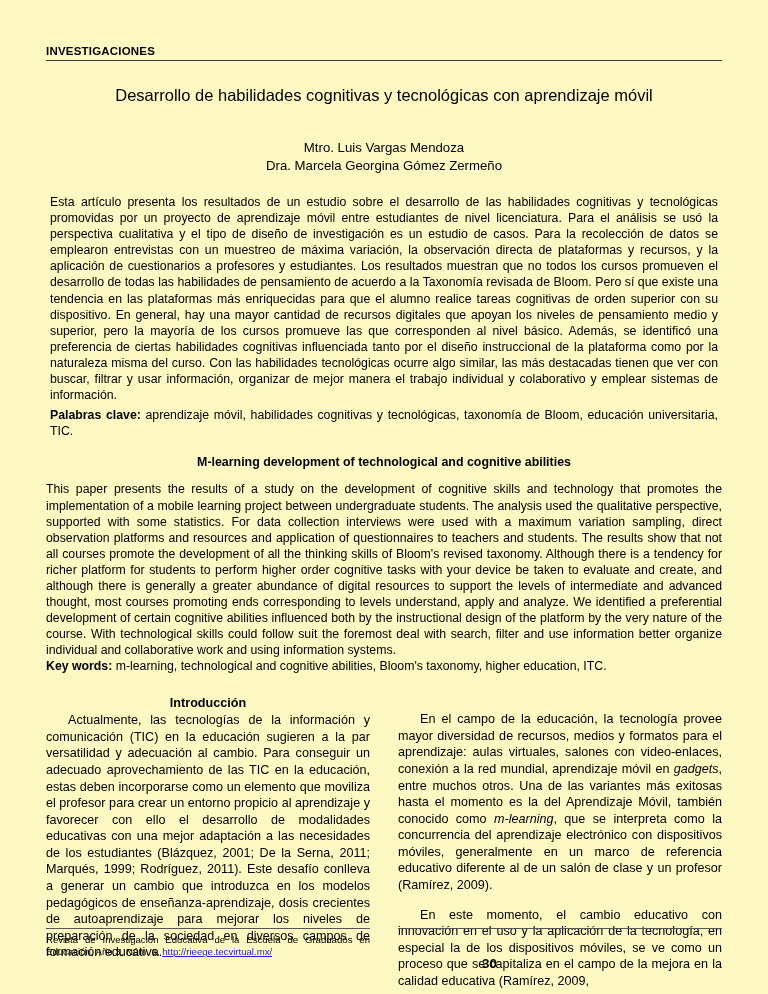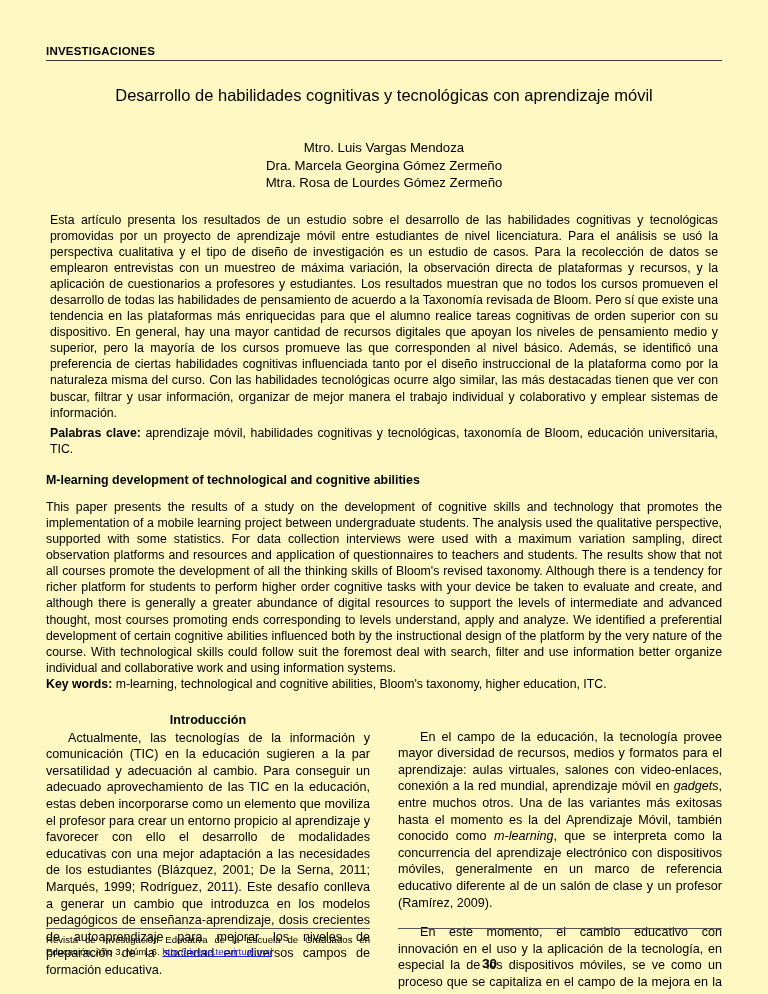--- a/index.html
+++ b/index.html
@@ -66,21 +66,21 @@
     font-size: 12.3px;
     line-height: 16.1px;
     text-align: justify;
     text-justify: inter-word;
   }
   .abstract p { margin: 4px; }
   .kw-label { font-weight: bold; }
 
   .section-title-en {
     margin-top: 15px;
-    text-align: left;
+    text-align: center;
     font-size: 12.4px;
     font-weight: bold;
     line-height: 16px;
   }
   .abstract-en {
     margin-top: 11px;
     font-size: 12.3px;
     line-height: 16.1px;
     text-align: justify;
   }
@@ -159,21 +159,20 @@
   <div class="content">
 
     <div class="running-head">INVESTIGACIONES</div>
     <div class="head-rule"></div>
 
     <h1 class="doc-title">Desarrollo de habilidades cognitivas y tecnológicas con aprendizaje móvil</h1>
 
     <div class="authors">
       <div>Mtro. Luis Vargas Mendoza</div>
       <div>Dra. Marcela Georgina Gómez Zermeño</div>
-      <div>Mtra. Rosa de Lourdes Gómez Zermeño</div>
     </div>
 
     <div class="abstract">
       <p>Esta artículo presenta los resultados de un estudio sobre el desarrollo de las habilidades cognitivas y tecnológicas promovidas por un proyecto de aprendizaje móvil entre estudiantes de nivel licenciatura. Para el análisis se usó la perspectiva cualitativa y el tipo de diseño de investigación es un estudio de casos. Para la recolección de datos se emplearon entrevistas con un muestreo de máxima variación, la observación directa de plataformas y recursos, y la aplicación de cuestionarios a profesores y estudiantes. Los resultados muestran que no todos los cursos promueven el desarrollo de todas las habilidades de pensamiento de acuerdo a la Taxonomía revisada de Bloom. Pero sí que existe una tendencia en las plataformas más enriquecidas para que el alumno realice tareas cognitivas de orden superior con su dispositivo. En general, hay una mayor cantidad de recursos digitales que apoyan los niveles de pensamiento medio y superior, pero la mayoría de los cursos promueve las que corresponden al nivel básico. Además, se identificó una preferencia de ciertas habilidades cognitivas influenciada tanto por el diseño instruccional de la plataforma como por la naturaleza misma del curso. Con las habilidades tecnológicas ocurre algo similar, las más destacadas tienen que ver con buscar, filtrar y usar información, organizar de mejor manera el trabajo individual y colaborativo y emplear sistemas de información.</p>
       <p><span class="kw-label">Palabras clave:</span><span> aprendizaje móvil, habilidades cognitivas y tecnológicas, taxonomía de Bloom, educación universitaria, TIC.</span></p>
     </div>
 
     <div class="section-title-en">M-learning development of technological and cognitive abilities</div>
 
     <div class="abstract-en">

